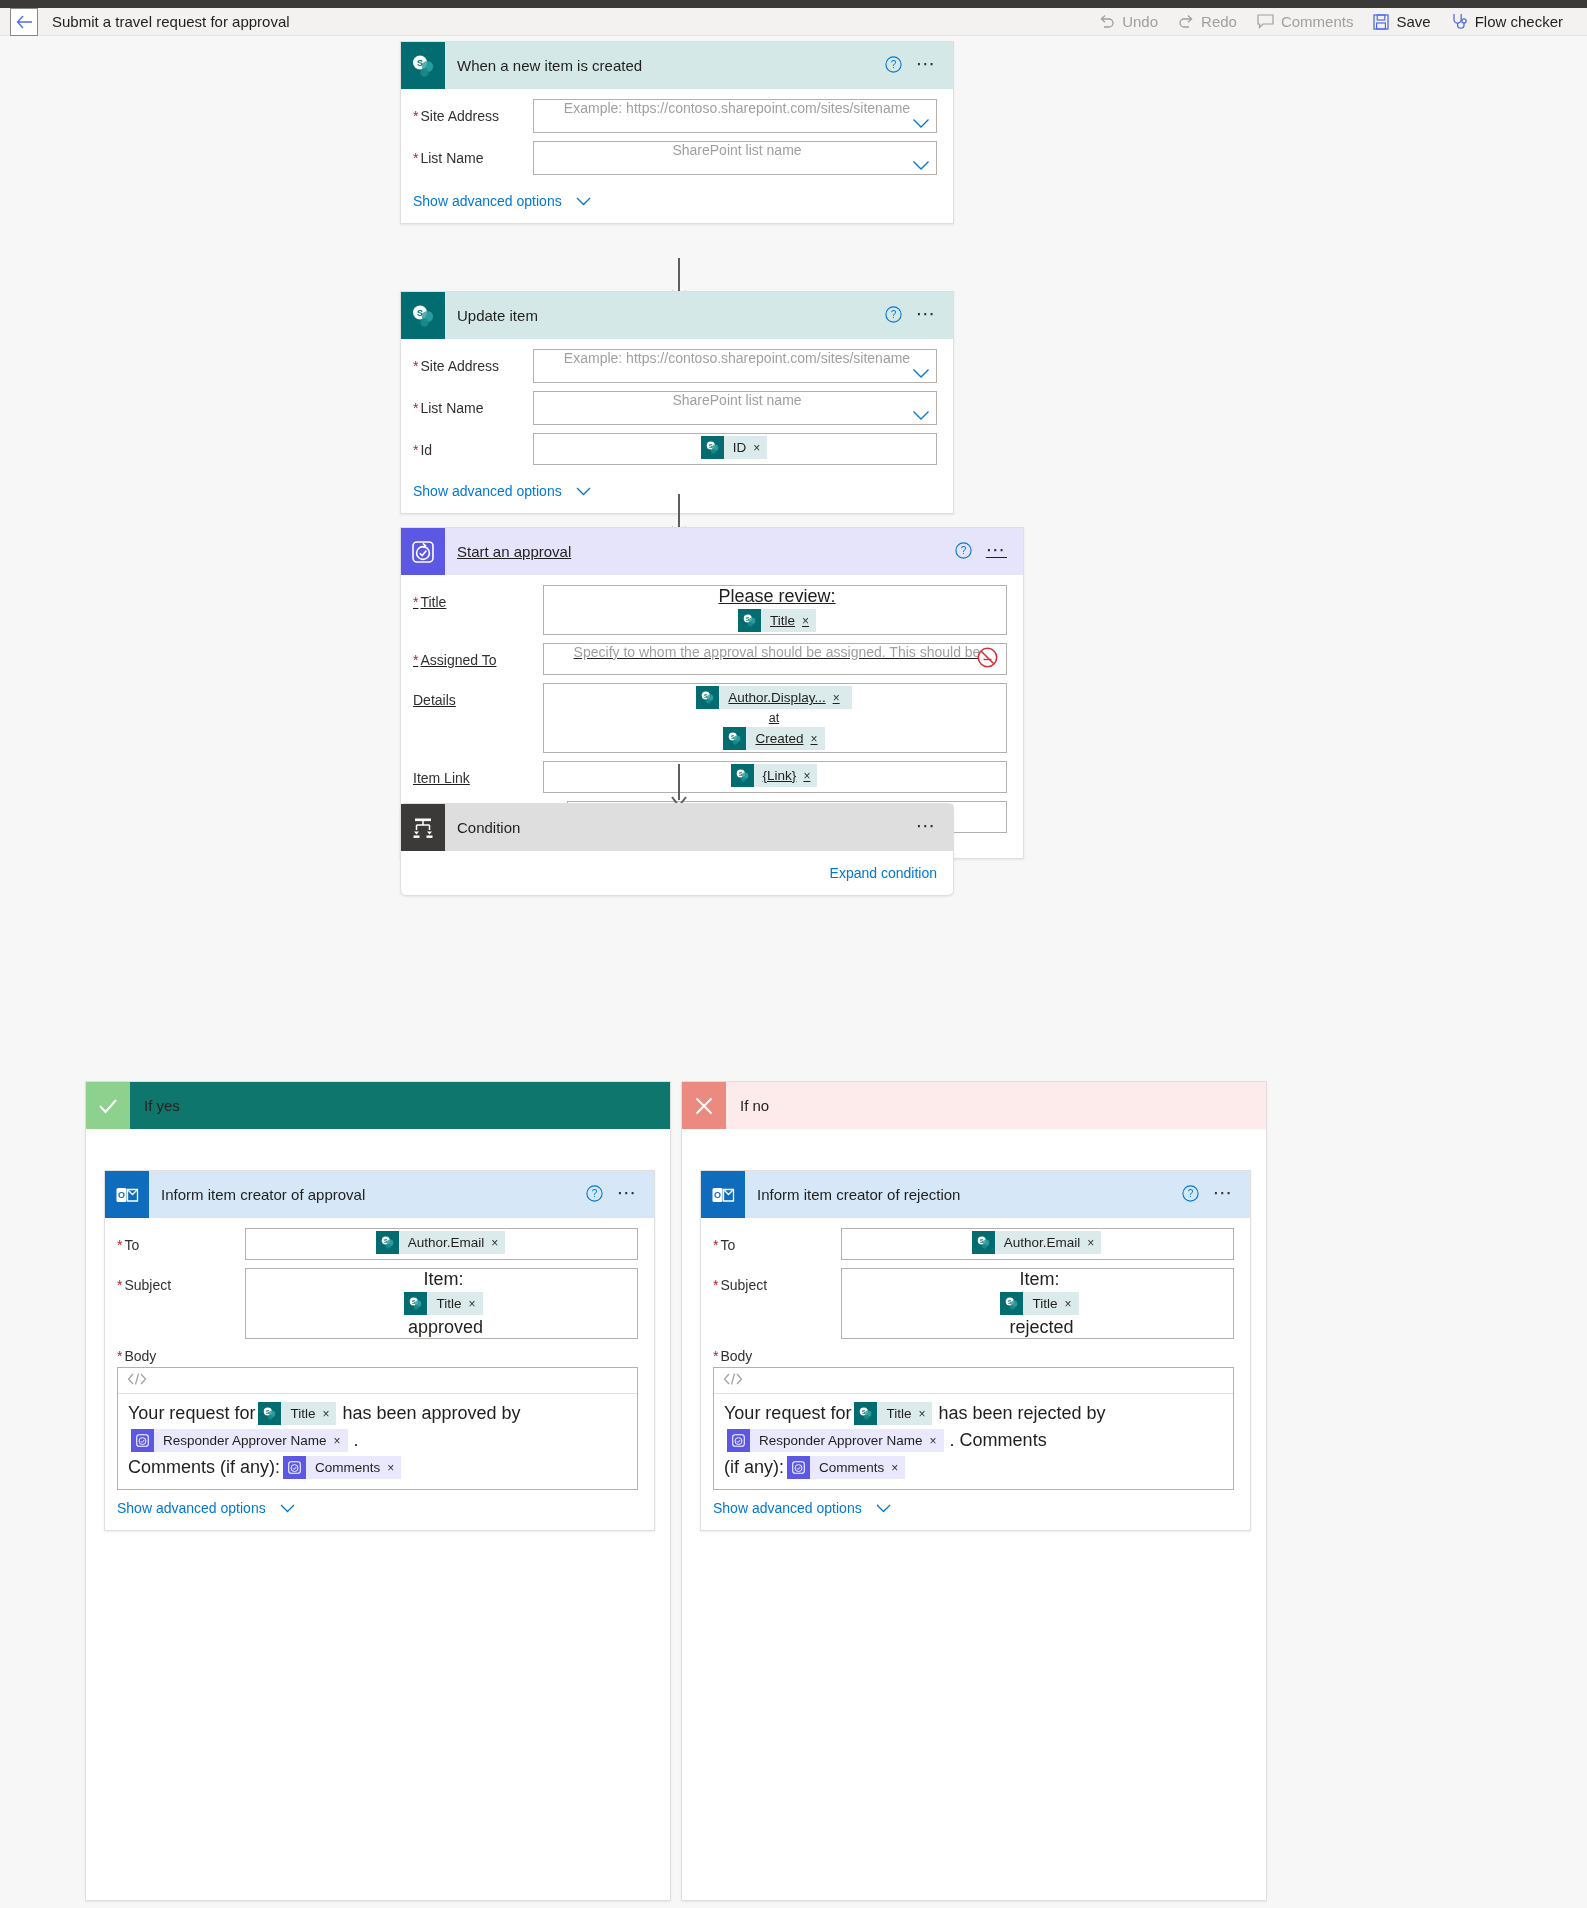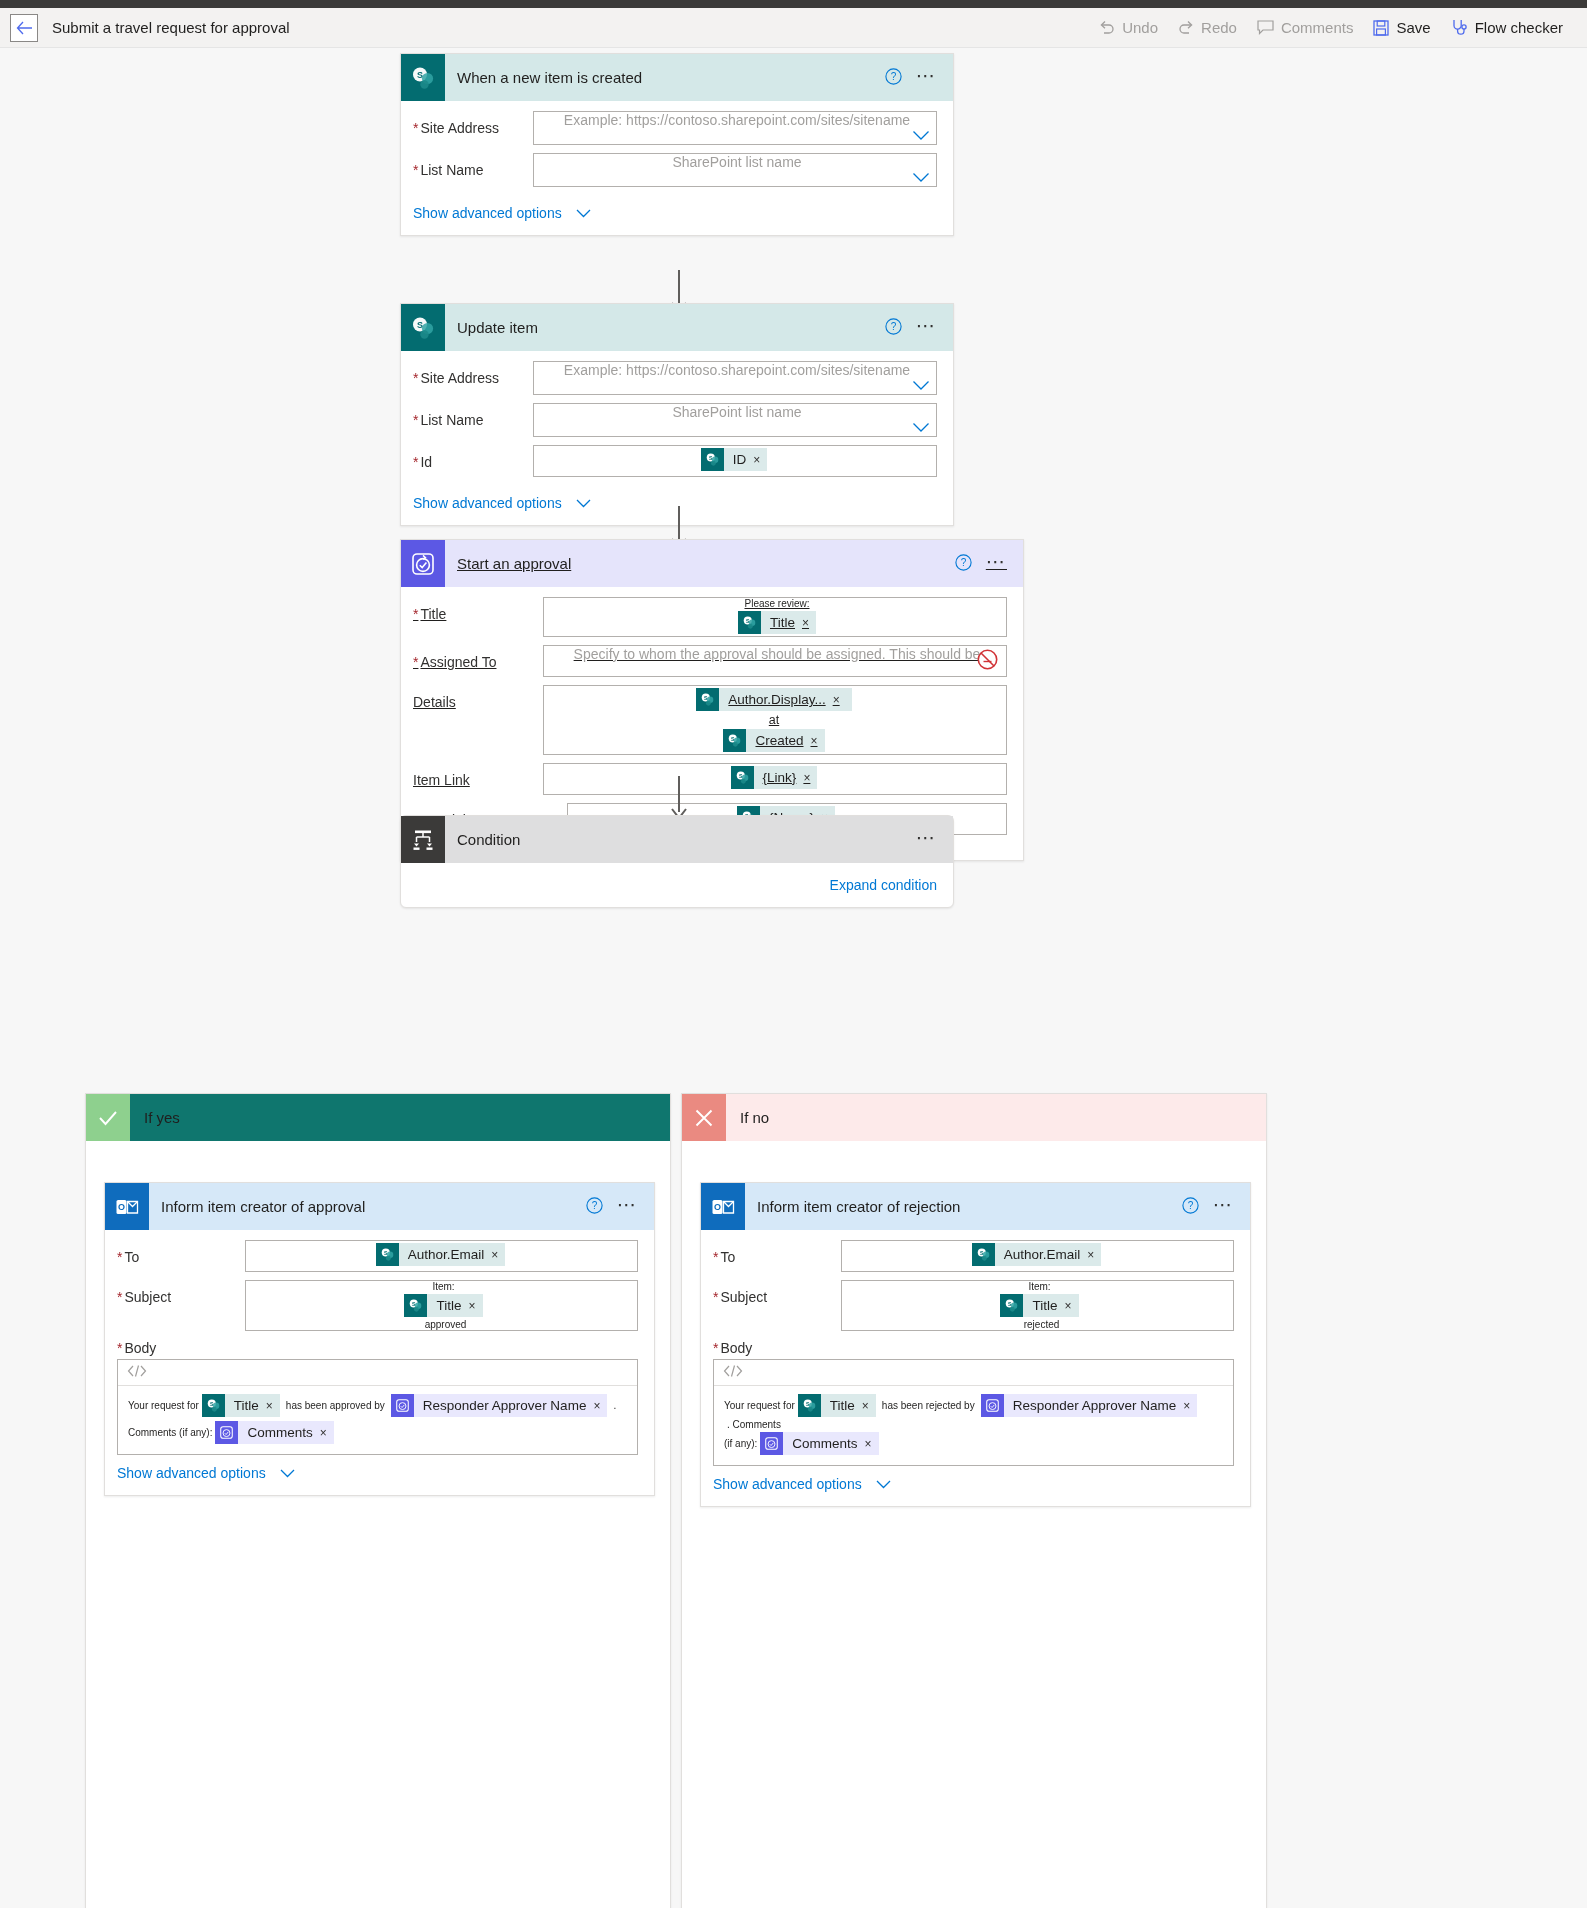--- a/index.html
+++ b/index.html
@@ -10,21 +10,21 @@
     font-family: "Liberation Sans", sans-serif;
     font-size: 15px;
     color:#201f1e;
     overflow:hidden;
     position:relative;
   }
 
   
   .topstrip { height:8px; background:#3b3a39; width:100%; }
   .cmdbar {
-    height:40px; background:#f3f2f1; border-bottom:1px solid #e5e5e5;
+    height:28px; background:#f3f2f1; border-bottom:1px solid #e5e5e5;
     display:flex; align-items:center; padding:0 14px 0 10px;
   }
   .backbtn {
     width:28px; height:28px; border:1px solid #8a8886; background:#fff;
     display:flex; align-items:center; justify-content:center;
     cursor:pointer; flex:0 0 auto;
   }
   .backbtn svg { display:block; }
   .flowtitle { margin-left:14px; font-size:15px; color:#201f1e; }
   .cmdspacer { flex:1 1 auto; }
@@ -102,21 +102,21 @@
   .tok-ic { width:23px; height:23px; display:flex; align-items:center; justify-content:center; flex:0 0 auto; }
   .tok-ic.sp { background:#036c70; }
   .tok-ic.ap { background:#5c58e4; }
   .tok-tx {
     padding:0 7px 0 9px; font-size:13.5px; color:#201f1e;
     display:flex; align-items:center; gap:7px; height:23px; white-space:nowrap;
   }
   .tok-tx.sp { background:#dbeaea; }
   .tok-tx.ap { background:#e9e8fd; }
   .tok-x { font-size:12px; color:#323130; cursor:pointer; }
-  .lit { font-size:10px; color:#201f1e; white-space:nowrap; }
+  .lit { font-size:18px; color:#201f1e; white-space:nowrap; }
 
   
   .bodylabel { font-size:14px; color:#323130; margin-bottom:3px; }
   .rte { border:1px solid #b3b0ad; background:#fff; }
   .rte-bar { height:26px; border-bottom:1px solid #e1dfdd; display:flex; align-items:center; padding-left:8px; }
   .rte-area { padding:6px 8px 8px 10px; }
   .rte-line { display:flex; align-items:center; flex-wrap:wrap; min-height:27px; }
 
   
   .adv {

